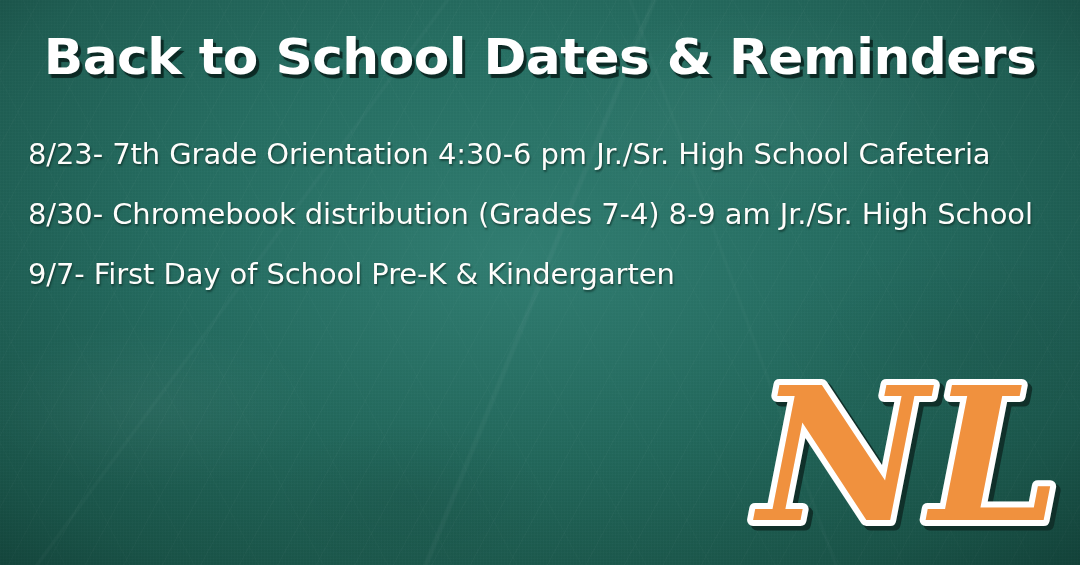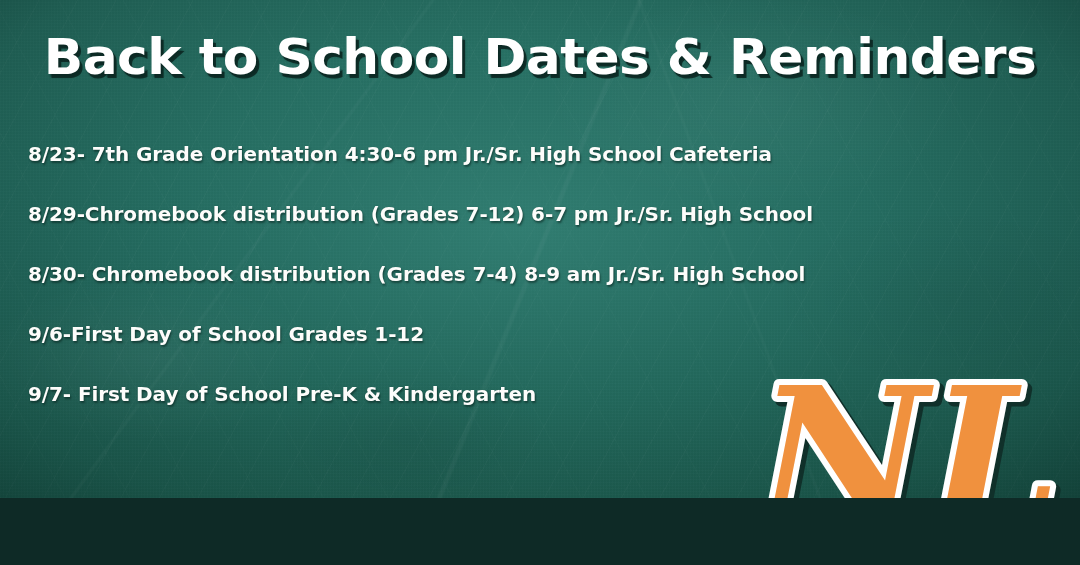--- a/index.html
+++ b/index.html
@@ -4,21 +4,21 @@
 <style>
   html, body {
     margin: 0;
     padding: 0;
     background: #0e2a26;
   }
 
   #poster {
     position: relative;
     width: 1080px;
-    height: 498px;
+    height: 565px;
     overflow: hidden;
     font-family: "DejaVu Sans", sans-serif;
     background-color: #256e62;
     background-image:
       
       radial-gradient(ellipse 78% 86% at 48% 46%,
         rgba(60,140,128,0.55) 0%,
         rgba(40,110,100,0.22) 42%,
         rgba(12,48,42,0.30) 74%,
         rgba(6,34,30,0.62) 100%),
@@ -105,22 +105,22 @@
     left: 28px;
     top: 124px;
     width: 1000px;
   }
 
   .line {
     height: 60px;
     display: flex;
     align-items: center;
     font-family: "DejaVu Sans", sans-serif;
-    font-weight: 700;
-    font-size: 20px;
+    font-weight: 400;
+    font-size: 29px;
     letter-spacing: -0.1px;
     color: #fdfdfb;
     white-space: nowrap;
     text-shadow:
       1px 2px 2px rgba(8,34,29,0.55),
       0 0 1px rgba(8,34,29,0.35);
   }
 
   
   .logo {
@@ -150,23 +150,21 @@
 <body>
 
 <div id="poster">
 
   <div class="layer">
 
     <div class="title">Back to School Dates &amp; Reminders</div>
 
     <div class="lines">
       <div class="line">8/23- 7th Grade Orientation 4:30-6 pm Jr./Sr. High School Cafeteria</div>
-      <div class="line">8/29-Chromebook distribution (Grades 7-12) 6-7 pm Jr./Sr. High School</div>
       <div class="line">8/30- Chromebook distribution (Grades 7-4) 8-9 am Jr./Sr. High School</div>
-      <div class="line">9/6-First Day of School Grades 1-12</div>
       <div class="line">9/7- First Day of School Pre-K &amp; Kindergarten</div>
     </div>
 
     <div class="logo">
       <svg viewBox="0 0 305 185" xmlns="http://www.w3.org/2000/svg" aria-hidden="true">
 
         <text class="logo-text" x="10" y="166" fill="#10302a" stroke="#10302a" stroke-width="13" stroke-linejoin="round">NL</text>
 
         <text class="logo-text" x="6" y="162" fill="#ffffff" stroke="#ffffff" stroke-width="12" stroke-linejoin="round">NL</text>
 

